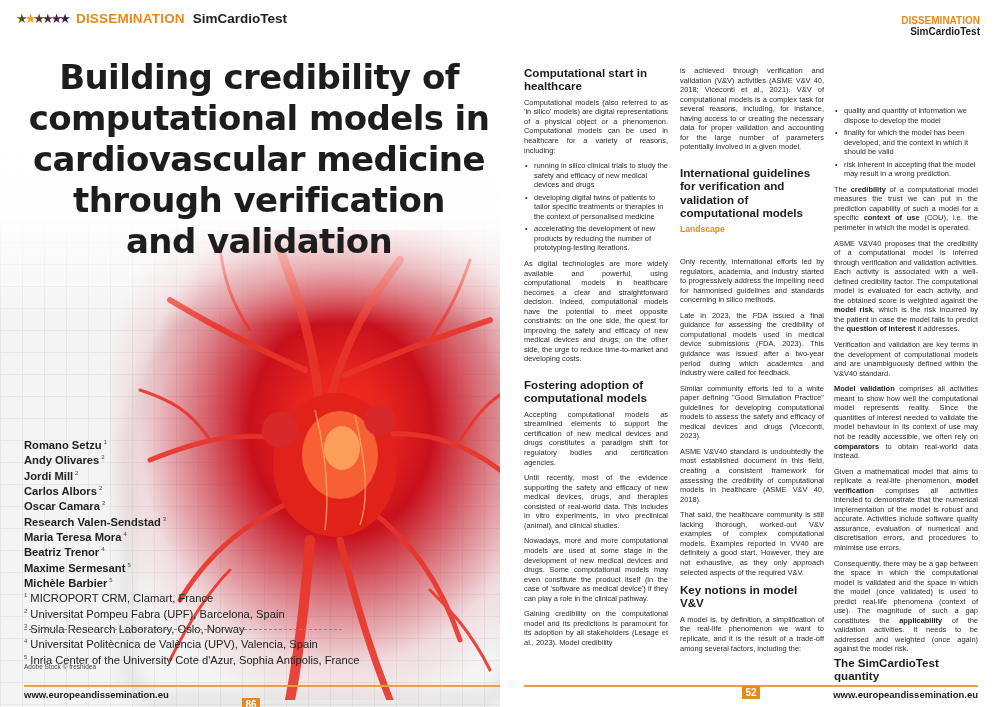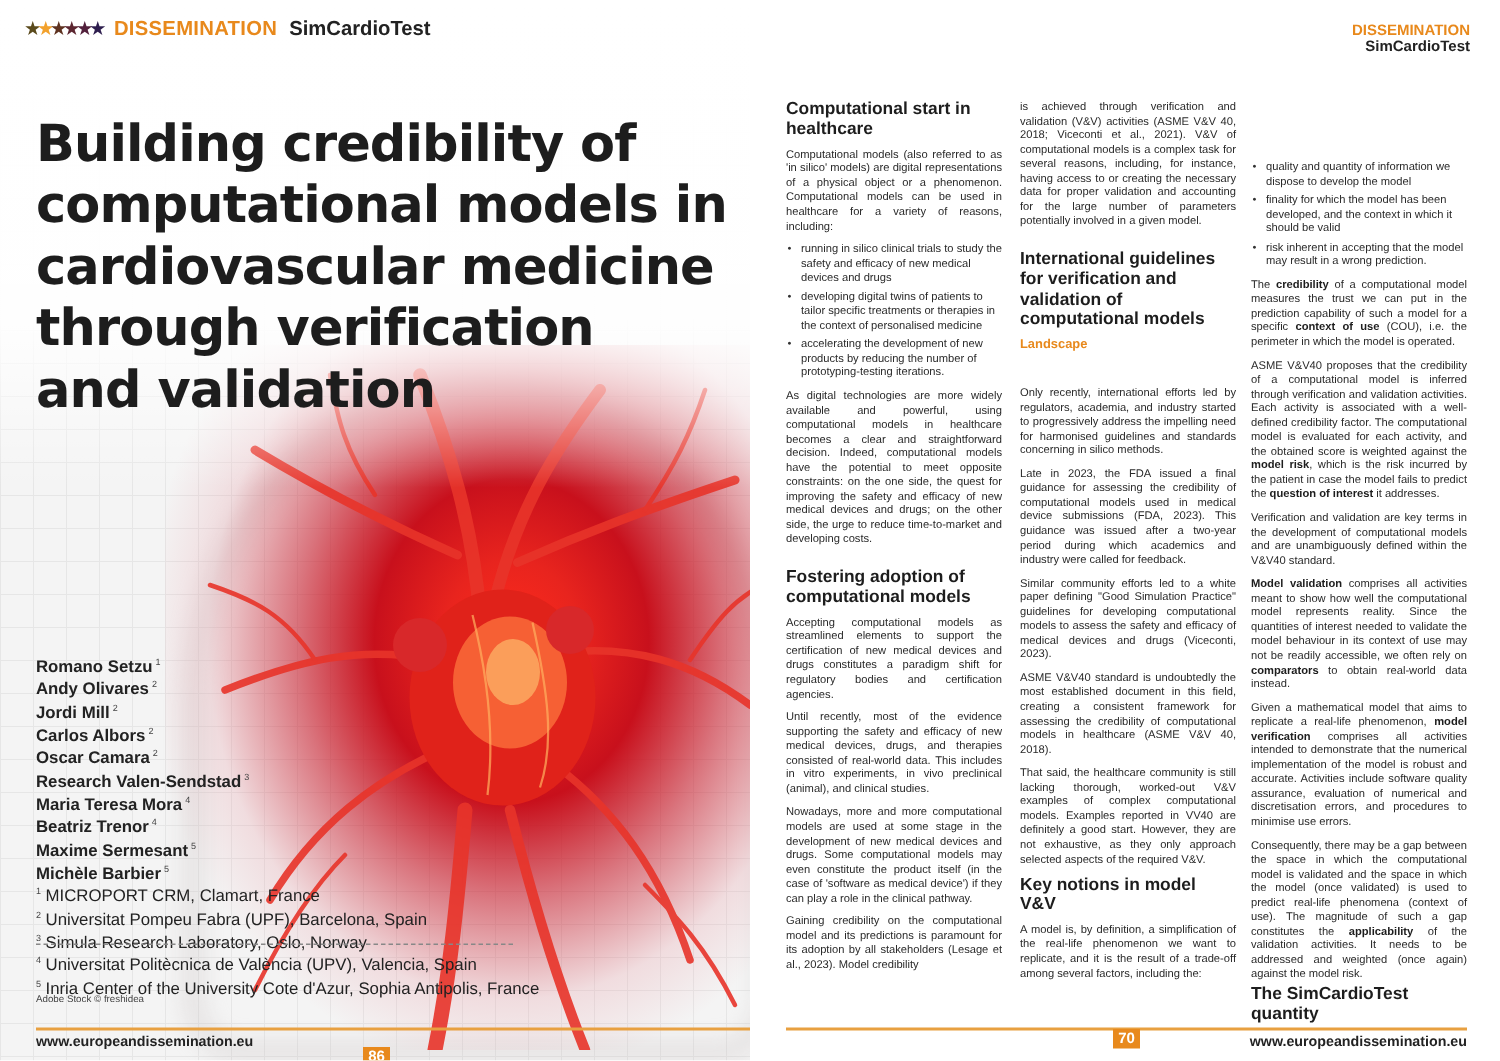--- a/index.html
+++ b/index.html
@@ -24,22 +24,22 @@
   }
   .body-silhouette { position: absolute; left: 120px; top: 250px; width: 400px; height: 460px;
     border-radius: 48% 48% 10% 10%;
     border: 18px solid rgba(200,190,190,.25); filter: blur(6px); }
   .heart-svg { position: absolute; left: 130px; top: 240px; width: 380px; height: 460px; }
   .header-left { position: absolute; top: 11px; left: 16px; display: flex; align-items: center; gap: 8px; z-index: 3; }
   .stars { display: flex; }
   .stars span { font-size: 13px; line-height: 1; margin-right: -3px; }
   .hdr-dissem { color: #e8891c; font-weight: bold; font-size: 13.5px; letter-spacing: .2px; }
   .hdr-sim { color: #222; font-weight: bold; font-size: 13.5px; }
-  .title { position: absolute; left: 24px; top: 76px; width: 470px; z-index: 3;
-    font-family: "DejaVu Sans", sans-serif; font-weight: bold; font-size: 34px; line-height: 41px; color: #1d1d1d; letter-spacing: -.6px; }
+  .title { position: absolute; left: 24px; top: 57px; width: 470px; z-index: 3;
+    font-family: "DejaVu Sans", sans-serif; font-weight: bold; font-size: 34px; line-height: 41px; color: #1d1d1d; letter-spacing: -.6px; text-align: center; }
   .authors { position: absolute; left: 24px; top: 436px; z-index: 3; }
   .author { font-size: 11.2px; font-weight: bold; color: #222; line-height: 12.6px; }
   .author sup, .aff sup { font-size: 6px; font-weight: normal; color: #444; vertical-align: super; margin-left: 2px; }
   .aff { font-size: 11.2px; color: #222; line-height: 12.6px; }
   .aff sup { margin-left: 0; margin-right: 3px; }
   .aff-rule { position: absolute; left: 24px; top: 629px; width: 318px; border-top: 1px dashed #888; z-index: 3; }
   .credit { position: absolute; left: 24px; top: 663px; font-size: 6.5px; color: #444; z-index: 3; }
   .footer-rule { position: absolute; top: 685px; height: 2px; background: #e8a040; z-index: 3; }
   .footer-url { position: absolute; top: 689px; font-size: 9.5px; font-weight: bold; color: #222; z-index: 3; }
   .page-num { position: absolute; top: 686px; width: 18px; height: 13px; background: #e8891c; color: #fff; font-size: 10px; font-weight: bold; text-align: center; line-height: 13px; z-index: 3; }
@@ -189,16 +189,16 @@
       <p><span>The </span><b>credibility</b><span> of a computational model measures the trust we can put in the prediction capability of such a model for a specific </span><b>context of use</b><span> (COU), i.e. the perimeter in which the model is operated.</span></p>
       <p><span>ASME V&amp;V40 proposes that the credibility of a computational model is inferred through verification and validation activities. Each activity is associated with a well-defined credibility factor. The computational model is evaluated for each activity, and the obtained score is weighted against the </span><b>model risk</b><span>, which is the risk incurred by the patient in case the model fails to predict the </span><b>question of interest</b><span> it addresses.</span></p>
       <p>Verification and validation are key terms in the development of computational models and are unambiguously defined within the V&amp;V40 standard.</p>
       <p><b>Model validation</b><span> comprises all activities meant to show how well the computational model represents reality. Since the quantities of interest needed to validate the model behaviour in its context of use may not be readily accessible, we often rely on </span><b>comparators</b><span> to obtain real-world data instead.</span></p>
       <p><span>Given a mathematical model that aims to replicate a real-life phenomenon, </span><b>model verification</b><span> comprises all activities intended to demonstrate that the numerical implementation of the model is robust and accurate. Activities include software quality assurance, evaluation of numerical and discretisation errors, and procedures to minimise use errors.</span></p>
       <p style="margin-bottom:2px;"><span>Consequently, there may be a gap between the space in which the computational model is validated and the space in which the model (once validated) is used to predict real-life phenomena (context of use). The magnitude of such a gap constitutes the </span><b>applicability</b><span> of the validation activities. It needs to be addressed and weighted (once again) against the model risk.</span></p>
       <h2>The SimCardioTest quantity</h2>
     </div>
 
     <div class="footer-rule" style="left:24px; width:454px;"></div>
-    <div class="page-num" style="left:242px;">70</div>
+    <div class="page-num" style="left:242px;">52</div>
     <div class="footer-url" style="right:22px;">www.europeandissemination.eu</div>
   </div>
 </div>
 
 </body></html>

